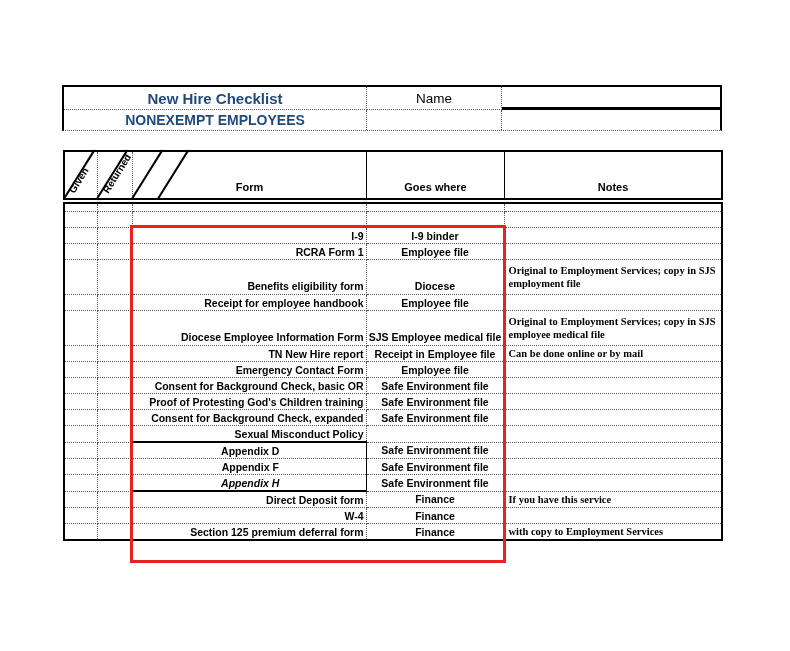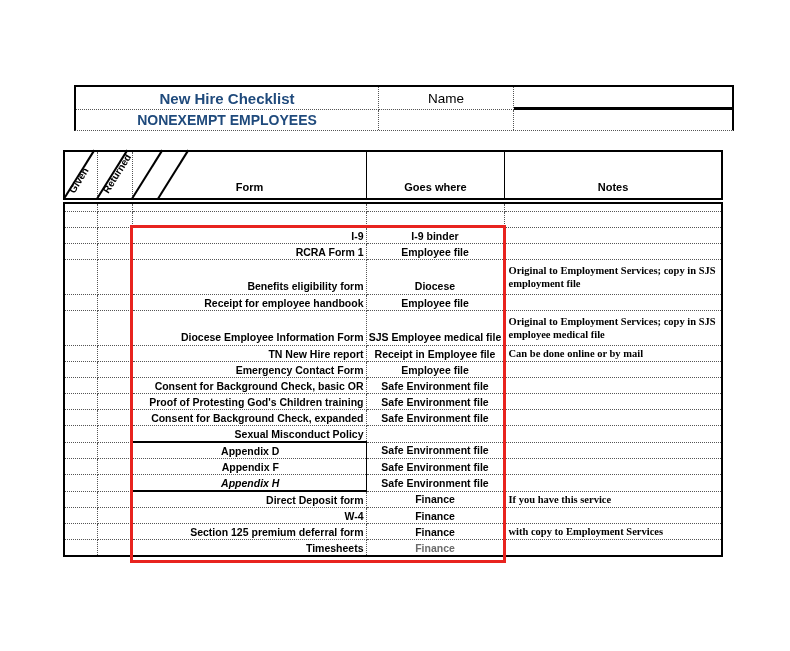--- a/index.html
+++ b/index.html
@@ -1,20 +1,20 @@
 <!DOCTYPE html>
 <html style="--blue: #1f4a7c; --red: #e8231f;"><head>
 <meta charset="utf-8">
 <style>
   html,body{margin:0;padding:0;background:#fff;}
   .page{position:relative;width:790px;height:651px;background:#ffffff;overflow:hidden;
         font-family:"Liberation Sans",sans-serif;color:#000;}
 
   
-  .topbox{position:absolute;left:74px;top:85px;width:660px;height:46px;
+  .topbox{position:absolute;left:62px;top:85px;width:660px;height:46px;
           border:2px solid #000;border-bottom:1px dotted #555;box-sizing:border-box;
           display:grid;grid-template-columns:303px 135px 1fr;grid-template-rows:23px 1fr;}
   .topbox .c{box-sizing:border-box;display:flex;align-items:center;justify-content:center;}
   .c.a1{border-right:1px dotted #555;border-bottom:1px dotted #555;
         color:var(--blue);font-weight:700;font-size:15px;}
   .c.b1{border-right:1px dotted #555;border-bottom:1px dotted #555;font-size:13.5px;}
   .c.c1{border-bottom:3px solid #000;}
   .c.a2{border-right:1px dotted #555;color:var(--blue);font-weight:700;font-size:14px;}
   .c.b2{border-right:1px dotted #555;}
 
@@ -229,25 +229,18 @@
             <td class="goes">Finance</td>
             <td class="notes"></td>
           </tr>
           <tr class="h17">
             <td class="given"></td>
             <td class="returned"></td>
             <td class="form">Section 125 premium deferral form</td>
             <td class="goes">Finance</td>
             <td class="notes">with copy to Employment Services</td>
           </tr>
-          <tr class="h17">
-            <td class="given"></td>
-            <td class="returned"></td>
-            <td class="form">Timesheets</td>
-            <td class="goes muted">Finance</td>
-            <td class="notes"></td>
-          </tr>
         </tbody>
     </table>
   </div>
 
   <div class="redbox"></div>
 </div>
 
 </body></html>

